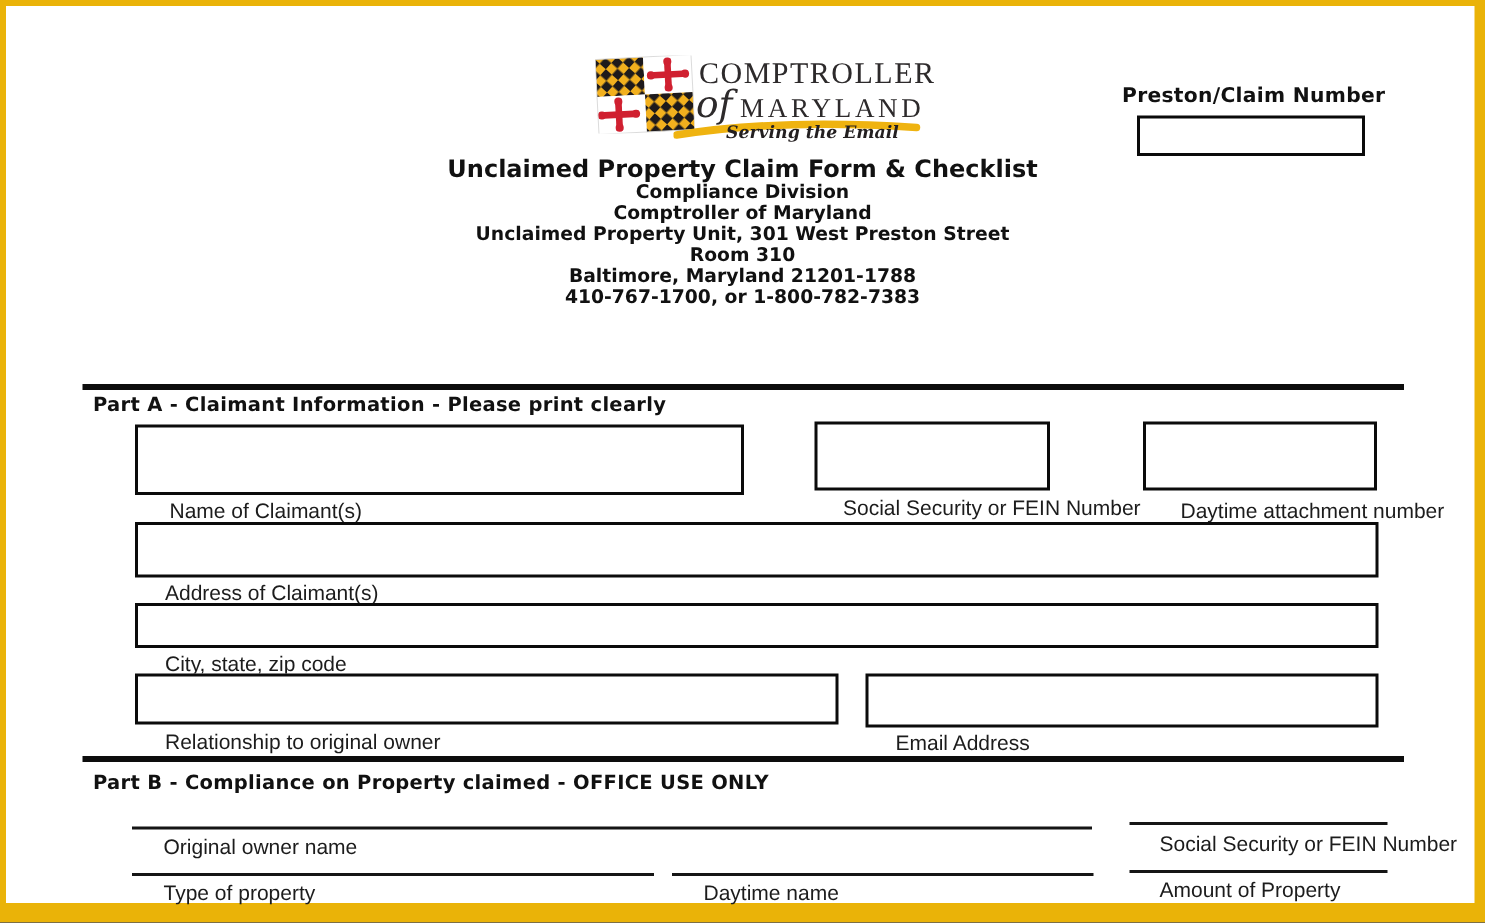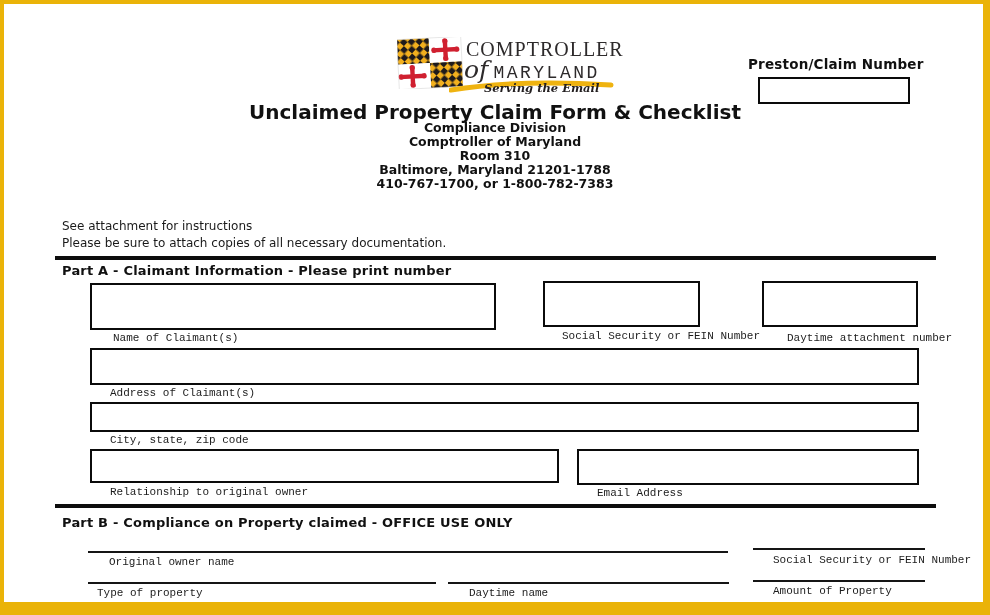--- a/index.html
+++ b/index.html
@@ -5,33 +5,33 @@
   html,body{margin:0;padding:0;background:#222;}
   .canvas{
     position:relative;width:990px;height:615px;background:#eab308;overflow:hidden;
     font-family:"DejaVu Sans",sans-serif;color:#111;
   }
   .paper{position:absolute;left:4px;top:4px;right:7px;bottom:13px;background:#fff;}
   .abs{position:absolute;}
   
   .logo-word1{font-family:"Liberation Serif",serif;font-size:20px;letter-spacing:1px;color:#2d2a2b;}
   .logo-of{font-family:"DejaVu Serif",serif;font-style:italic;font-size:25px;color:#2d2a2b;}
-  .logo-word2{font-family:Liberation Mono, monospace;font-size:18px;letter-spacing:2.5px;color:#2d2a2b;}
+  .logo-word2{font-family:Liberation Serif, serif;font-size:18px;letter-spacing:2.5px;color:#2d2a2b;}
   .tagline{font-family:"DejaVu Serif",serif;font-style:italic;font-weight:bold;font-size:11.5px;color:#231f20;}
   
   .control-label{font-weight:bold;font-size:13.5px;letter-spacing:.2px;}
   .control-box{border:2.5px solid #0a0a0a;background:#fff;}
   .center-block{left:0;width:990px;text-align:center;}
-  .form-title{font-size:20px;font-weight:bold;line-height:17px;}
+  .form-title{font-size:16px;font-weight:bold;line-height:17px;}
   .hdr-line{font-size:12.5px;font-weight:bold;line-height:14px;}
   .instr{font-size:12px;line-height:16.5px;color:#1a1a1a;}
   .rule{background:#0d0d0d;height:3.5px;}
   .part-title{font-size:13px;font-weight:bold;letter-spacing:.2px;}
   .fbox{border:2.5px solid #0b0b0b;background:#fff;}
-  .flabel{font-family:Liberation Mono, monospace;font-size:11px;color:#1c1c1c;white-space:nowrap;padding-left:16px;}
+  .flabel{font-family:Liberation Sans, sans-serif;font-size:14px;color:#1c1c1c;white-space:nowrap;padding-left:16px;}
   .wline{height:2px;background:#151515;}
 </style>
 </head>
 <body>
 
 <div class="canvas">
   <div class="paper"></div>
 
   <svg class="abs" style="left:397px;top:37px" width="66" height="52" viewBox="0 0 66 52">
     <defs>
@@ -74,32 +74,29 @@
   </svg>
   <div class="abs tagline" style="left:484px;top:81px">Serving the Email</div>
 
   <div class="abs control-label" style="left:748px;top:56px">Preston/Claim Number</div>
   <div class="abs control-box" style="left:758px;top:77px;width:148px;height:23px"></div>
 
   <div class="abs center-block" style="top:104px">
     <div class="form-title">Unclaimed Property Claim Form &amp; Checklist</div>
     <div class="hdr-line">Compliance Division</div>
     <div class="hdr-line">Comptroller of Maryland</div>
+    <div class="hdr-line">Unclaimed Property Unit, 301 West Preston Street</div>
     <div class="hdr-line">Room 310</div>
     <div class="hdr-line">Baltimore, Maryland 21201-1788</div>
     <div class="hdr-line">410-767-1700, or 1-800-782-7383</div>
   </div>
 
-  <div class="abs instr" style="left:62px;top:218px">
-    <div>See attachment for instructions</div>
-    <div>Please be sure to attach copies of all necessary documentation.</div>
-  </div>
 
   <div class="abs rule" style="left:55px;top:256px;width:881px"></div>
-  <div class="abs part-title" style="left:62px;top:263px">Part A - Claimant Information - Please print number</div>
+  <div class="abs part-title" style="left:62px;top:263px">Part A - Claimant Information - Please print clearly</div>
 
   <div class="abs fbox" style="left:90px;top:283px;width:402px;height:43px"></div>
   <div class="abs flabel" style="left:97px;top:332px">Name of Claimant(s)</div>
 
   <div class="abs fbox" style="left:543px;top:281px;width:153px;height:42px"></div>
   <div class="abs flabel" style="left:546px;top:330px">Social Security or FEIN Number</div>
 
   <div class="abs fbox" style="left:762px;top:281px;width:152px;height:42px"></div>
   <div class="abs flabel" style="left:771px;top:332px">Daytime attachment number</div>
 
@@ -118,20 +115,20 @@
   <div class="abs rule" style="left:55px;top:504px;width:881px"></div>
   <div class="abs part-title" style="left:62px;top:515px">Part B - Compliance on Property claimed - OFFICE USE ONLY</div>
 
   <div class="abs wline" style="left:88px;top:551px;width:640px"></div>
   <div class="abs flabel" style="left:93px;top:556px">Original owner name</div>
 
   <div class="abs wline" style="left:753px;top:548px;width:172px"></div>
   <div class="abs flabel" style="left:757px;top:554px">Social Security or FEIN Number</div>
 
   <div class="abs wline" style="left:88px;top:582px;width:348px"></div>
-  <div class="abs flabel" style="left:81px;top:587px">Type of property</div>
+  <div class="abs flabel" style="left:93px;top:587px">Type of property</div>
 
   <div class="abs wline" style="left:448px;top:582px;width:281px"></div>
   <div class="abs flabel" style="left:453px;top:587px">Daytime name</div>
 
   <div class="abs wline" style="left:753px;top:580px;width:172px"></div>
   <div class="abs flabel" style="left:757px;top:585px">Amount of Property</div>
 </div>
 
 </body></html>

